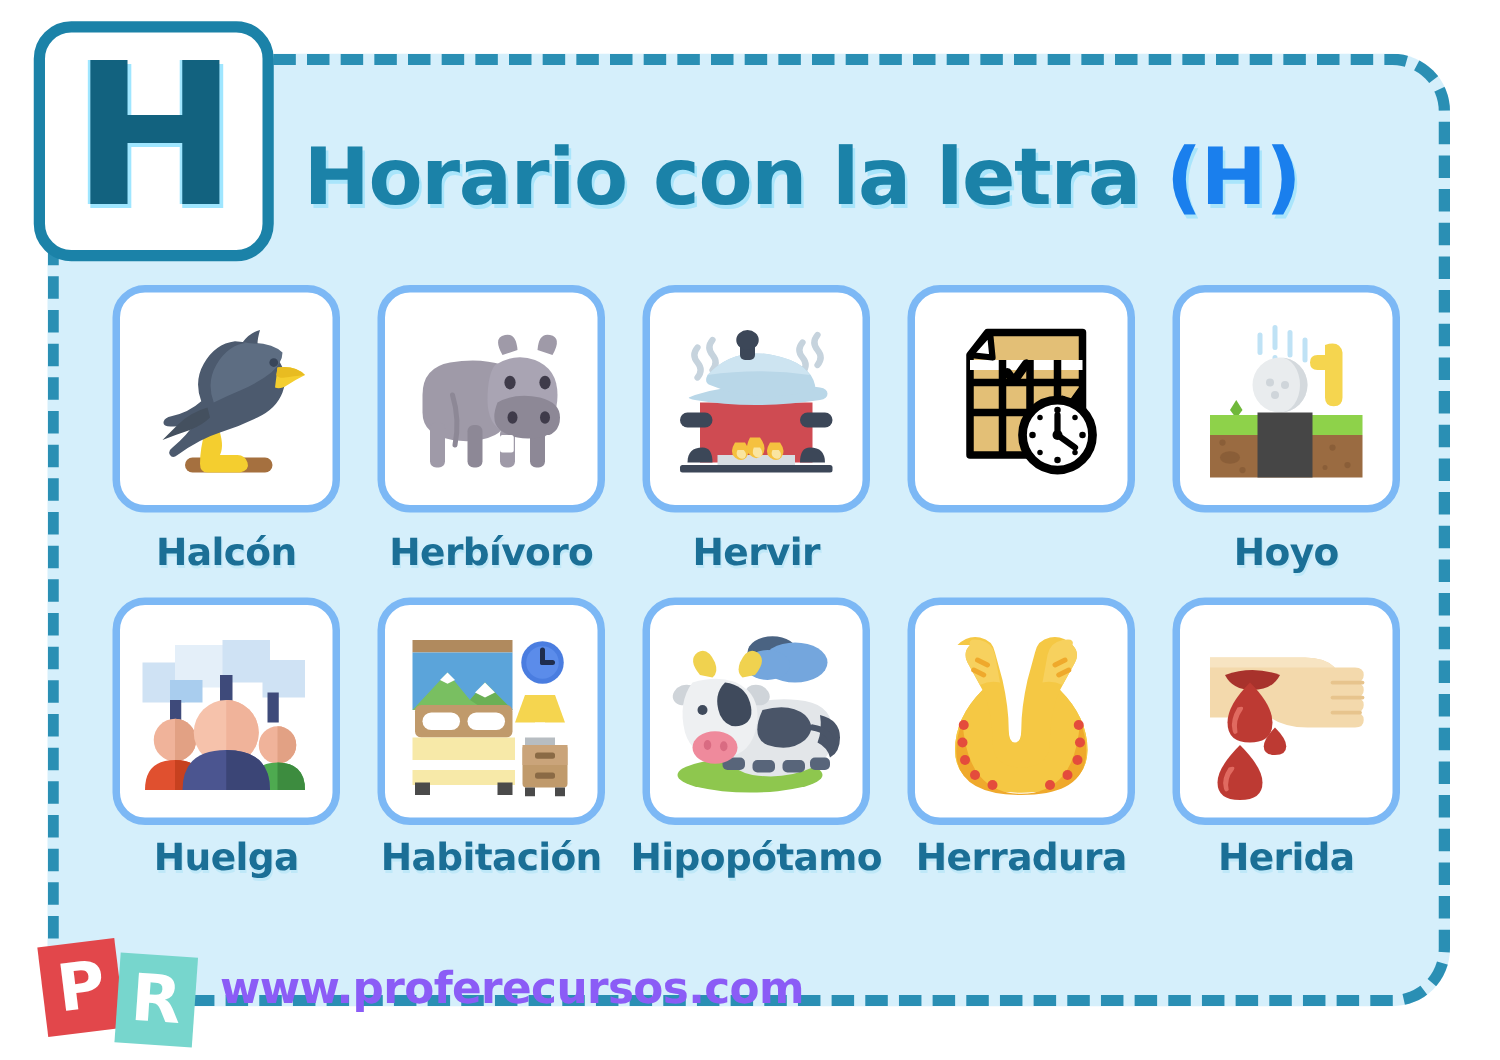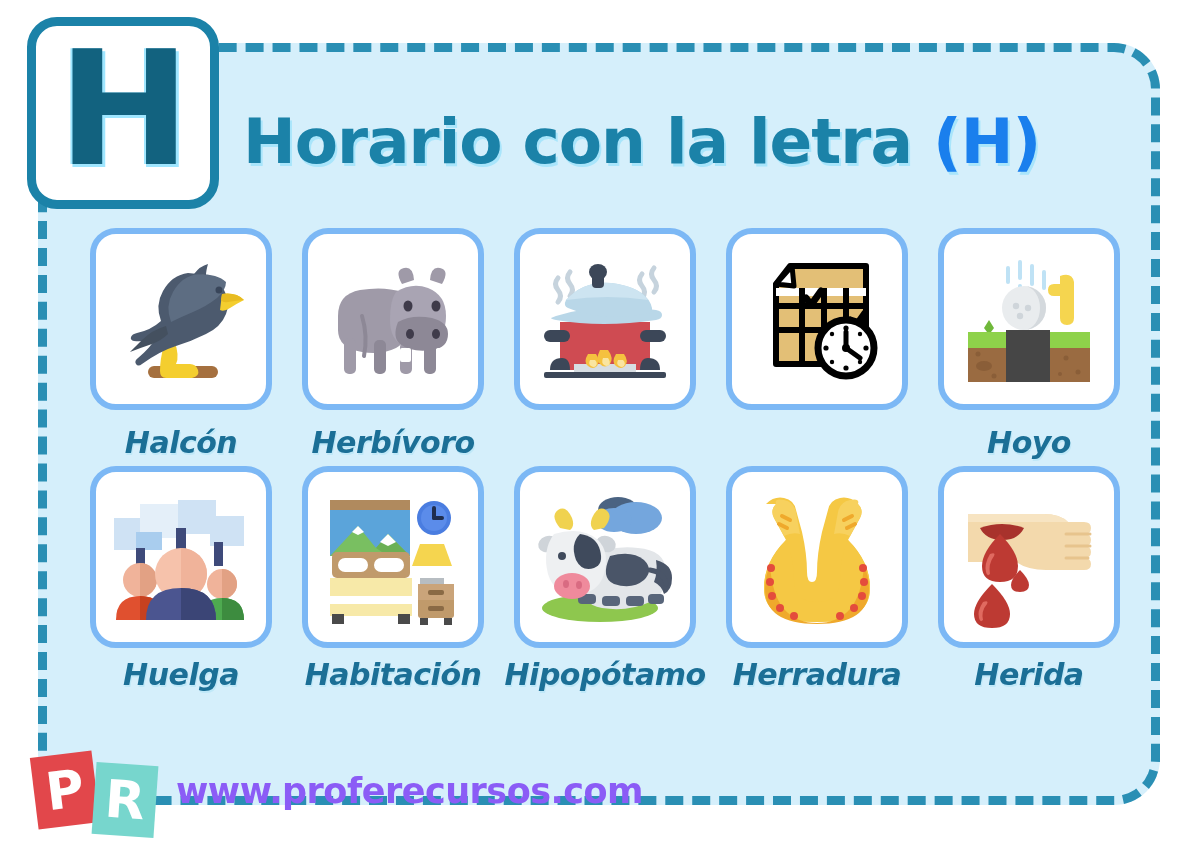--- a/index.html
+++ b/index.html
@@ -35,21 +35,21 @@
     position:absolute; left:243px; top:96px; width:900px; height:92px;
     font-size:63px; font-weight:bold; color:#1b82a8; line-height:92px;
     white-space:nowrap; letter-spacing:-1px;
     text-shadow: 2px 3px 0 #a9e5fb;
   }
   #title .accent{ color:#1a7fed; }
 
   
   #grid{
     position:absolute; left:75px; top:228px; width:1060px;
-    display:grid; grid-template-columns:repeat(5,1fr); font-style:italic;
+    display:grid; grid-template-columns:repeat(5,1fr); row-gap:12px;
   }
   .cell{ display:flex; flex-direction:column; align-items:center; }
   .card{
     width:182px; height:182px; background:#ffffff;
     border:6px solid #7cb8f5; border-radius:26px; box-sizing:border-box;
     display:flex; align-items:center; justify-content:center; overflow:hidden;
   }
   .card svg{ display:block; width:150px; height:150px; }
   .label{
     margin-top:10px; font-size:30px; font-weight:bold; color:#1b6f96;
@@ -146,20 +146,21 @@
         <rect x="44" y="120" width="62" height="8" fill="#d7dde2"></rect>
         <rect x="14" y="128" width="122" height="6" rx="2" fill="#3c4758"></rect>
         <path d="M58 110 q-5 8 0 12 q5 4 9 0 q4-5-1-12z" fill="#f5c13f"></path>
         <path d="M60 116 q-2 4 1 6 q3 2 5 0 q2-3-1-6z" fill="#fae5a0"></path>
         <path d="M70 106 q-5 10 0 14 q5 5 10 0 q4-6-2-14z" fill="#f5c13f"></path>
         <path d="M73 114 q-2 5 1 7 q3 2 5 0 q2-3-1-7z" fill="#fae5a0"></path>
         <path d="M86 110 q-5 8 0 12 q5 4 9 0 q4-5-1-12z" fill="#f5c13f"></path>
         <path d="M88 116 q-2 4 1 6 q3 2 5 0 q2-3-1-6z" fill="#fae5a0"></path>
       </svg>
     </div>
+    <div class="label">Hervir</div>
   </div>
 
   <div class="cell">
     <div class="card">
       <svg viewBox="0 0 150 150">
         <path d="M34 40 L48 22 H124 V120 H34 Z" fill="#e3bf76" stroke="#000" stroke-width="6" stroke-linejoin="round"></path>
         <rect x="58" y="28" width="60" height="14" fill="#e3bf76"></rect>
         <rect x="34" y="44" width="90" height="8" fill="#ffffff"></rect>
         <path d="M34 40 L50 22 L52 42 Z" fill="#ffffff" stroke="#000" stroke-width="5" stroke-linejoin="round"></path>
         <g stroke="#000" stroke-width="6">

